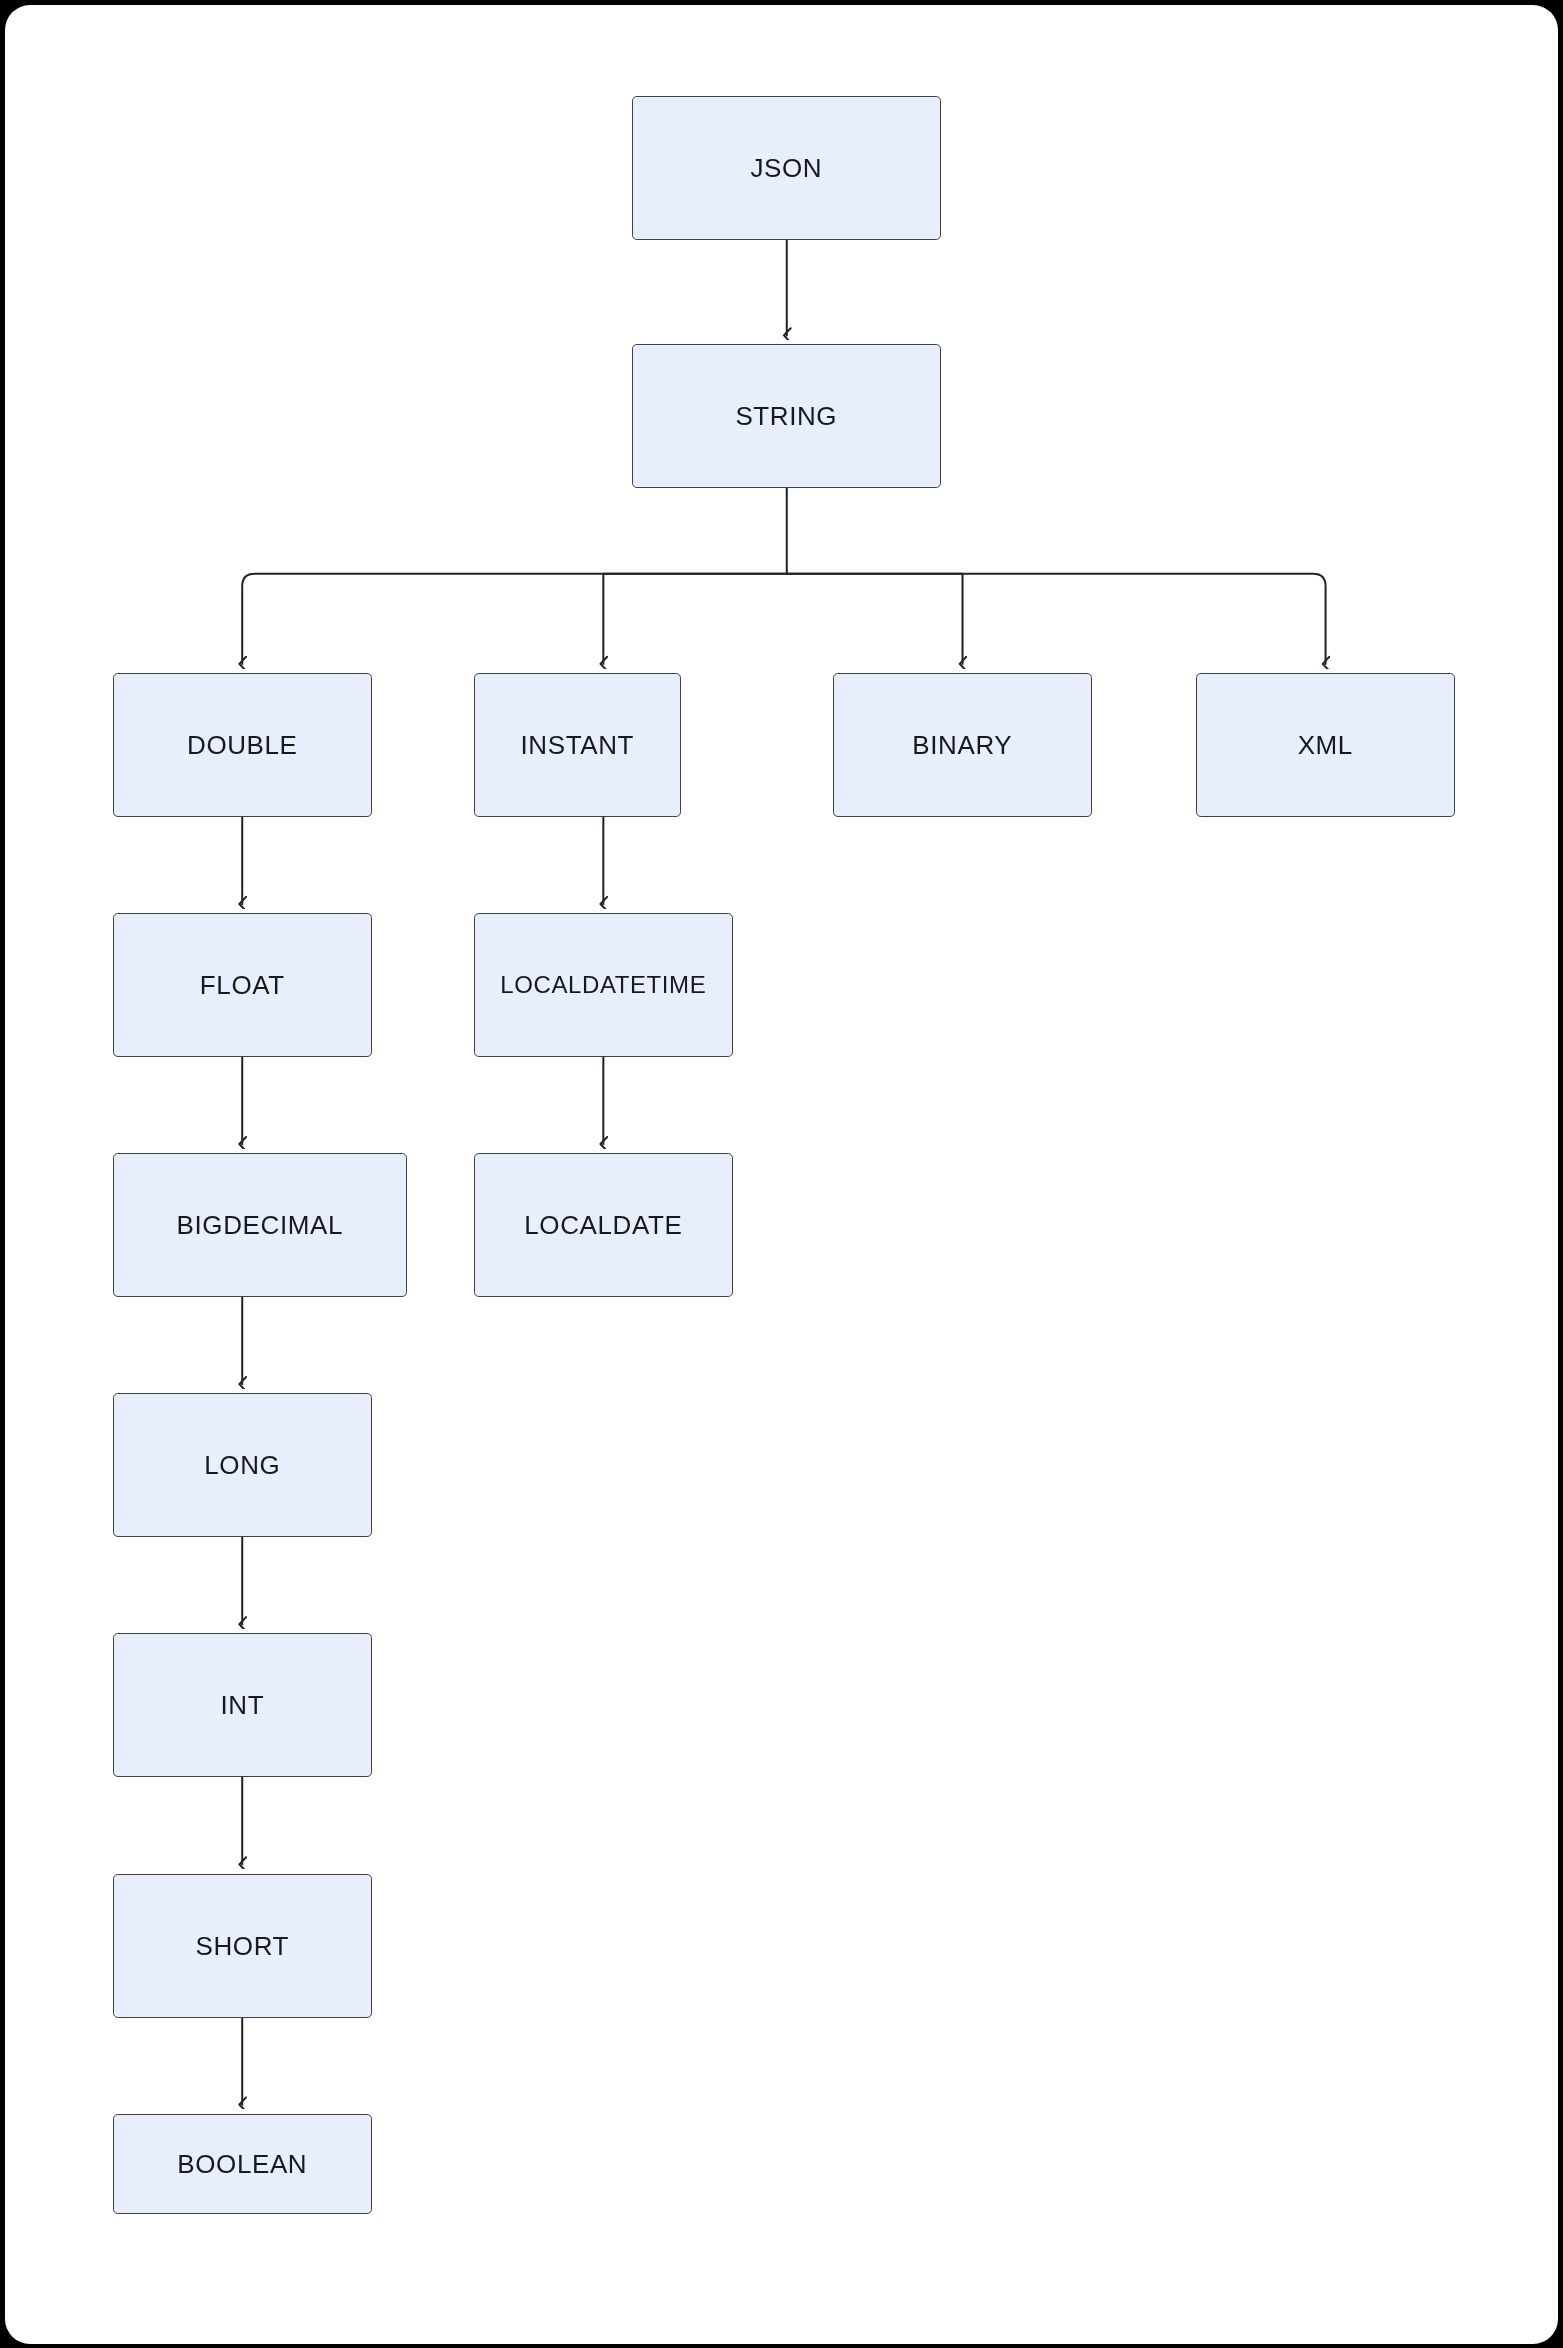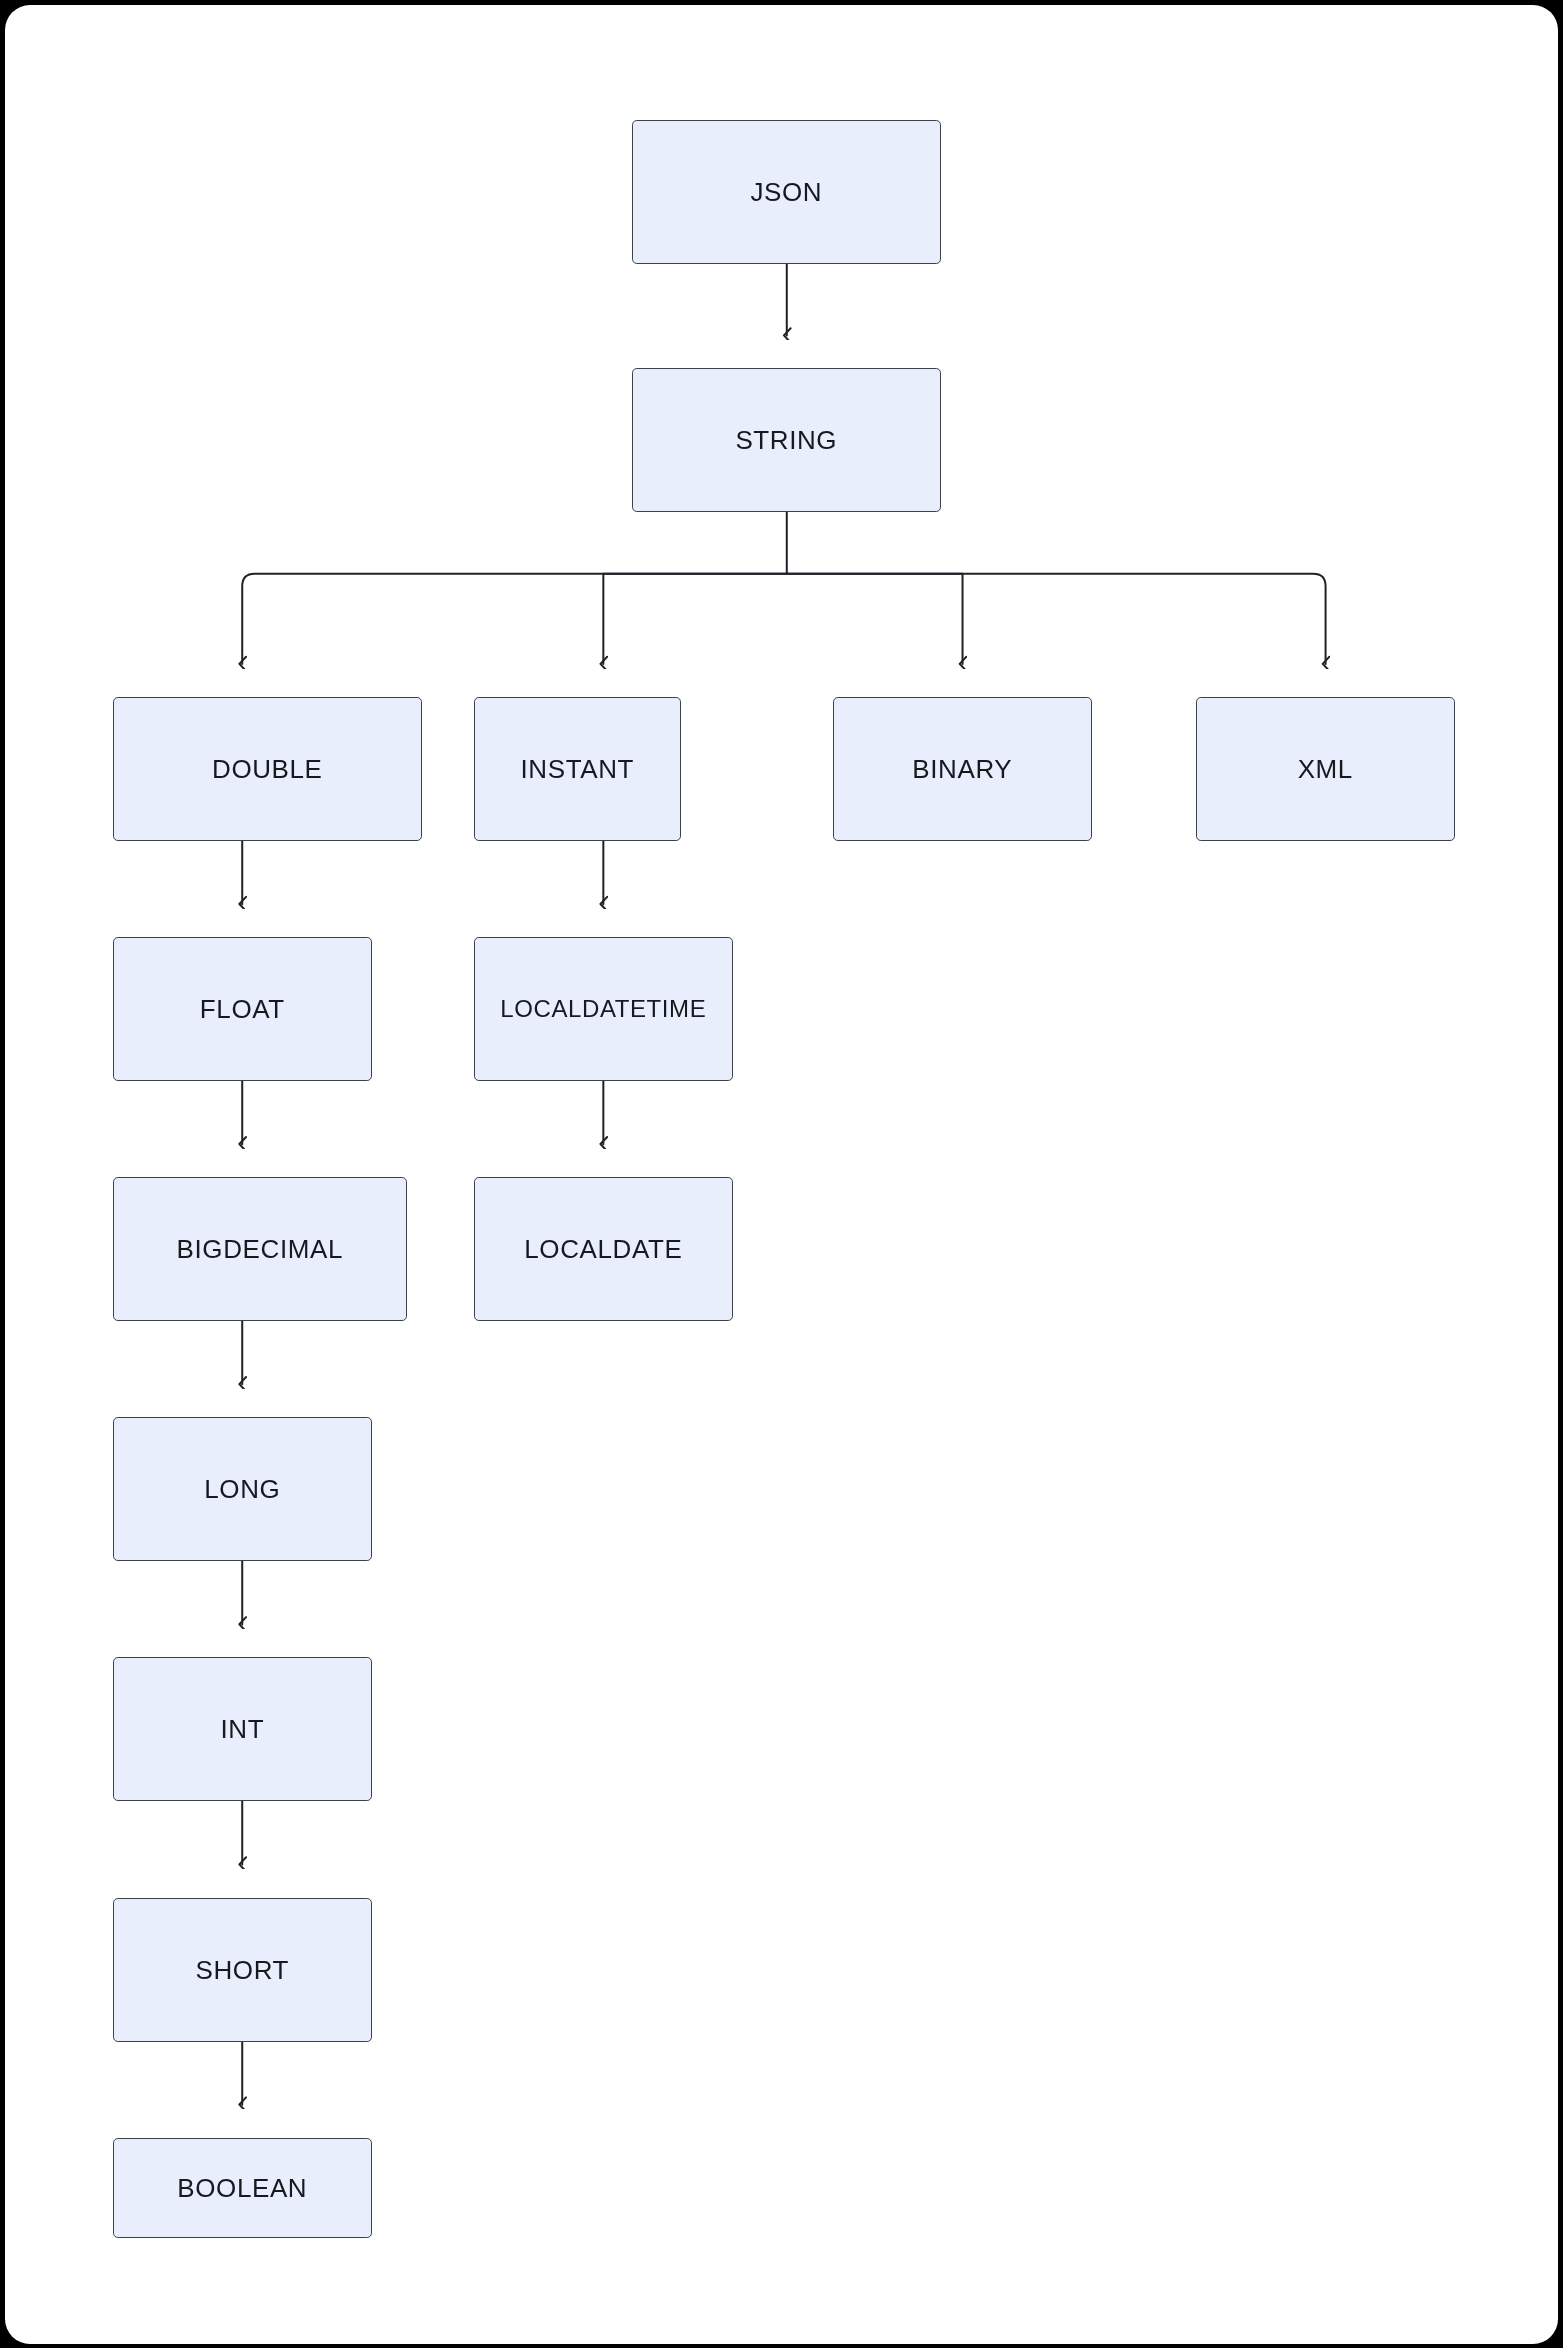--- a/index.html
+++ b/index.html
@@ -47,21 +47,20 @@
     display: flex;
     align-items: center;
     justify-content: center;
     text-align: center;
     color: #16191d;
     font-size: 26px;
     font-weight: 400;
     letter-spacing: 0.6px;
     line-height: 1.1;
     padding: 0 8px;
-    margin-top: 24px;
   }
   .node-label {
     display: block;
     white-space: nowrap;
   }
 </style>
 </head>
 <body>
 
 <div id="canvas">
@@ -97,21 +96,21 @@
     </svg>
 
     <div class="node" style="left:627px;top:91px;width:309px;height:144px;">
       <span class="node-label">JSON</span>
     </div>
 
     <div class="node" style="left:627px;top:339px;width:309px;height:144px;">
       <span class="node-label">STRING</span>
     </div>
 
-    <div class="node" style="left:108px;top:668px;width:309px;height:144px;">
+    <div class="node" style="left:108px;top:668px;width:259px;height:144px;">
       <span class="node-label">DOUBLE</span>
     </div>
 
     <div class="node" style="left:469px;top:668px;width:207px;height:144px;">
       <span class="node-label">INSTANT</span>
     </div>
 
     <div class="node" style="left:828px;top:668px;width:259px;height:144px;">
       <span class="node-label">BINARY</span>
     </div>

